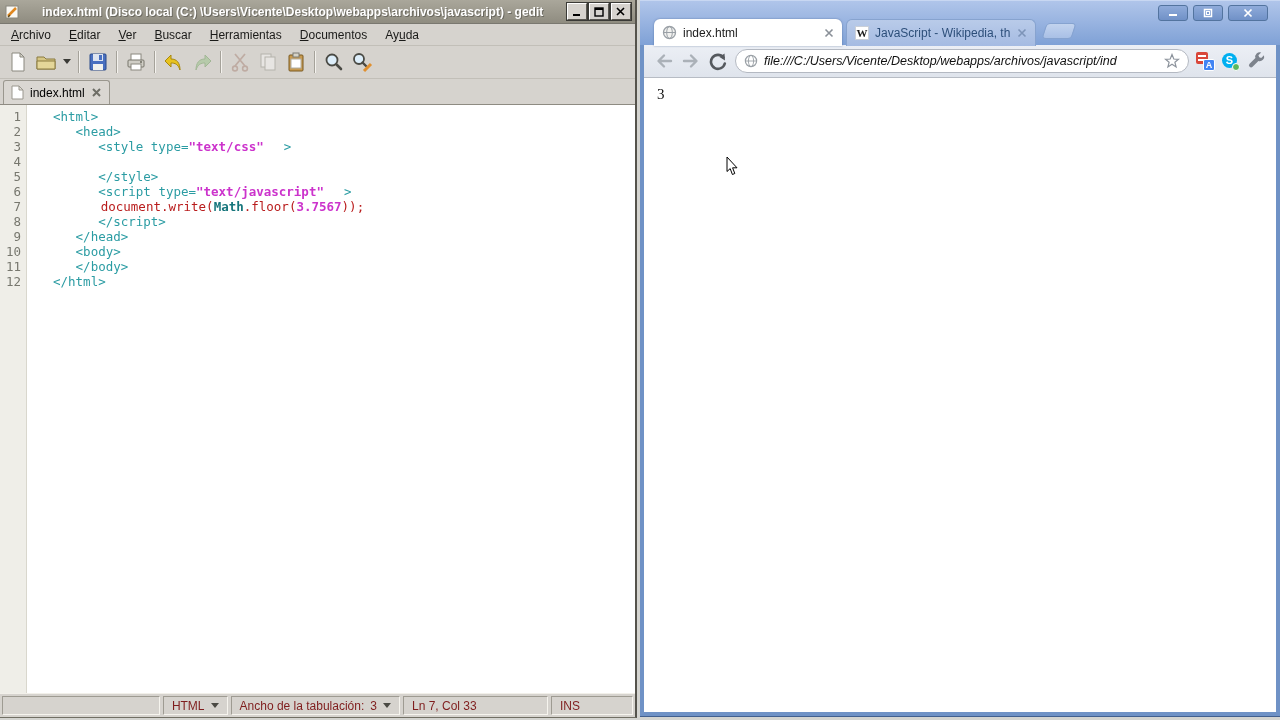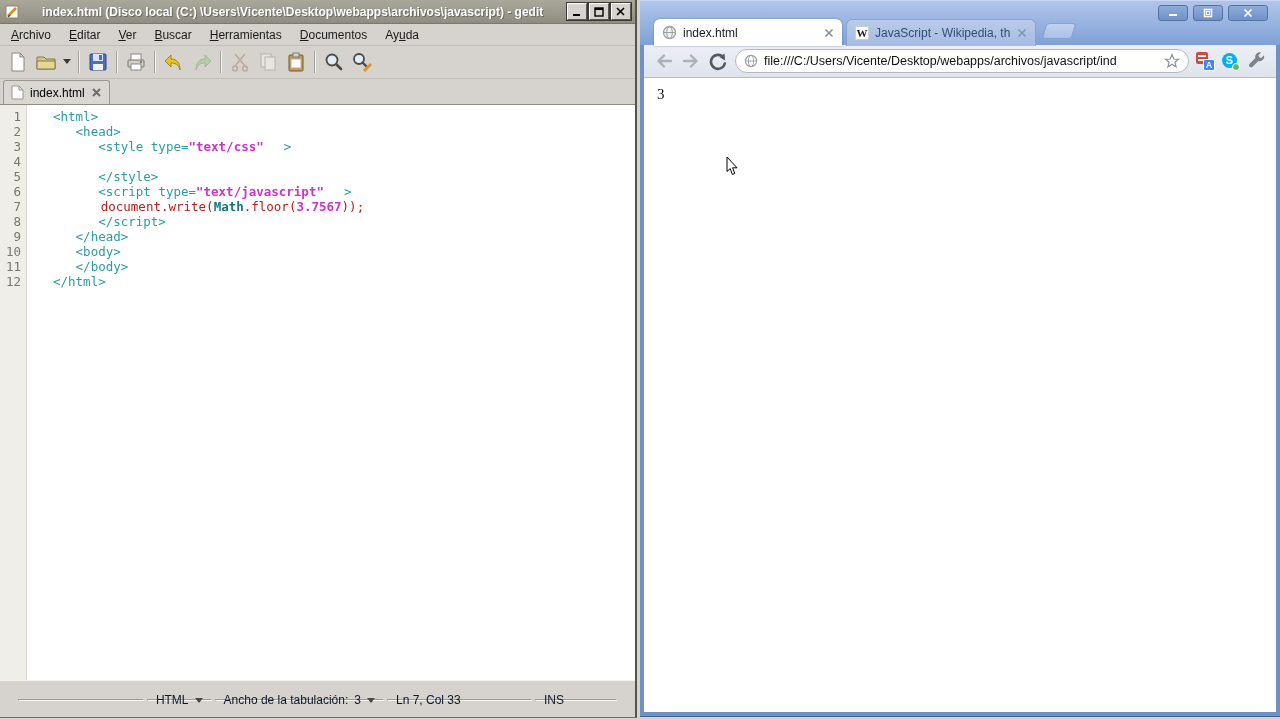--- a/index.html
+++ b/index.html
@@ -40,22 +40,22 @@
   .g-code { flex:1; padding:4px 0 0 6px; white-space:pre; overflow:hidden; }
   .code-line { height:15px; white-space:pre; }
   .tk-p { color:#b91c1c;text-align:right; }
   .tk-t { color:#2b9ca3;margin-left:20px; }
   .tk-a { color:#2b9ca3; }
   .tk-s { color:#cc33cc; font-weight:bold; }
   .tk-n { color:#cc33cc; font-weight:bold; }
   .tk-k { color:#17767c; font-weight:bold; }
   .tk-f { color:#b91c1c; }
   .g-statusbar { position:absolute; bottom:0; left:0; right:0; height:24px;
-                 display:flex; align-items:stretch; font-size:12px; color:#0f172a;
-                 background:#d6d3ce; border-top:1px solid #f2f0ea; padding:18px; gap:3px; }
+                 display:flex; align-items:stretch; font-size:12px; color:#7f1d1d;
+                 background:#d6d3ce; border-top:1px solid #f2f0ea; padding:2px; gap:3px; }
   .g-frame { border:1px solid; border-color:#9e9b92 #f6f4ee #f6f4ee #9e9b92;
              display:flex; align-items:center; padding:0 8px; gap:6px; }
   .g-spacer { flex:1; }
   .combo-arrow { width:0; height:0; border-left:4px solid transparent;
                  border-right:4px solid transparent; border-top:5px solid #4a4a44; }
 
   
   .chrome { position:absolute; left:640px; top:0; width:640px; height:716px;
             background:#6f92c6; box-shadow:0 1px 0 #42608f; }
   .c-topbar { position:relative; height:45px;
@@ -74,21 +74,21 @@
               border-radius:4px; transform:skewX(-18deg); }
   .c-winbtns { position:absolute; right:12px; top:4px; display:flex; gap:5px; }
   .c-btn { width:30px; height:16px; border-radius:3px; border:1px solid #53749f;
            background:linear-gradient(#8fabda,#7091c7);
            display:flex; align-items:center; justify-content:center; }
   .c-main { margin:0 4px 4px 4px; height:667px; background:#fff; display:flex; flex-direction:column; }
   .c-toolbar { height:33px; flex:none; display:flex; align-items:center; gap:7px;
                padding:0 10px; background:linear-gradient(#eceff5,#dfe4ec);
                border-bottom:1px solid #b7bcc4; }
   .urlbox { flex:1; height:24px; background:#fff; border:1px solid #b4b9c2;
-            border-radius:12px; display:flex; align-items:center; gap:6px; padding:0 8px; }
+            border-radius:12px; display:flex; align-items:center; gap:6px; padding:0 8px;font-style:italic; }
   .url-text { flex:1; font-size:12.5px; color:#111; white-space:nowrap; overflow:hidden; }
   .c-content { flex:1; position:relative; background:#fff; overflow:hidden; }
   .page-text { font-family:"Liberation Serif", serif; font-size:15px; color:#111;
                margin:8px 0 0 13px; }
   .cursor { position:absolute; left:82px; top:79px; }
   .wiki-fav { width:14px; height:14px; background:#fff; border:1px solid #c9cfd8;
               display:flex; align-items:center; justify-content:center;
               font-family:"Liberation Serif", serif; font-size:11px; font-weight:bold; color:#1c1c1c; }
   .skype-badge { position:relative; width:17px; height:17px; }
   .skype-circle { width:15px; height:15px; border-radius:50%; background:#00aff0;

